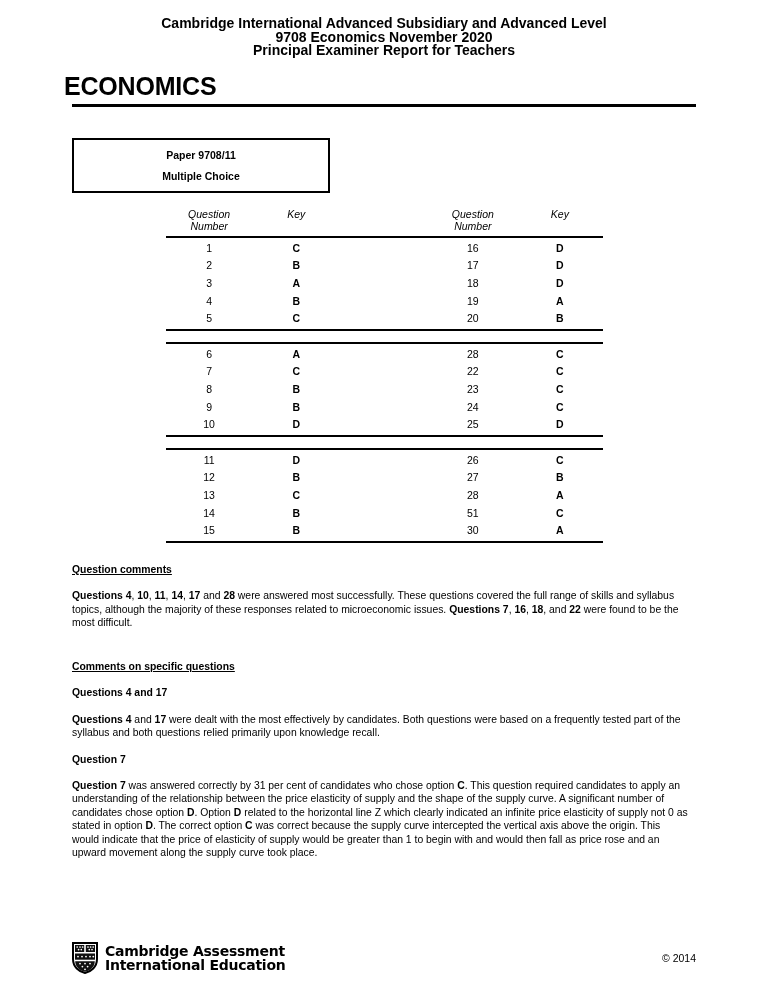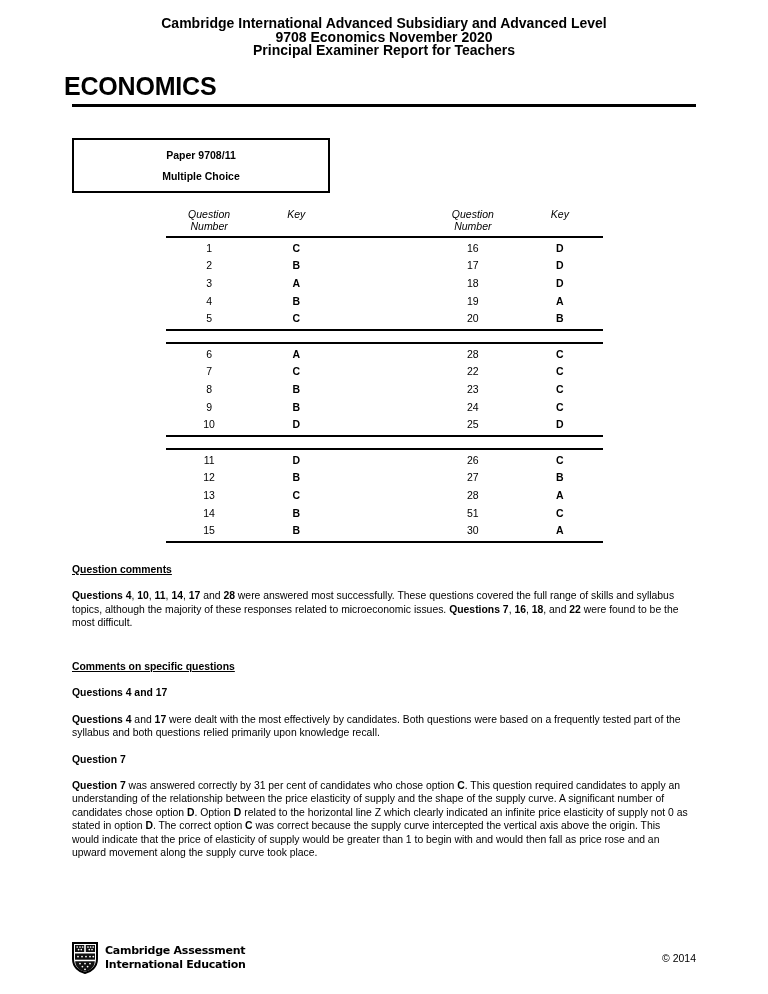--- a/index.html
+++ b/index.html
@@ -156,21 +156,21 @@
     align-items: center;
     justify-content: space-between;
   }
   .brand {
     display: flex;
     align-items: center;
     gap: 7px;
   }
   .brand-text {
     font-family: "DejaVu Sans", sans-serif;
-    font-size: 11px;
+    font-size: 14px;
     font-weight: bold;
     line-height: 14.5px;
     letter-spacing: -0.25px;
   }
   .copyright {
     font-size: 10.5px;
     white-space: nowrap;
   }
   .shield { display: block; }
 </style>

